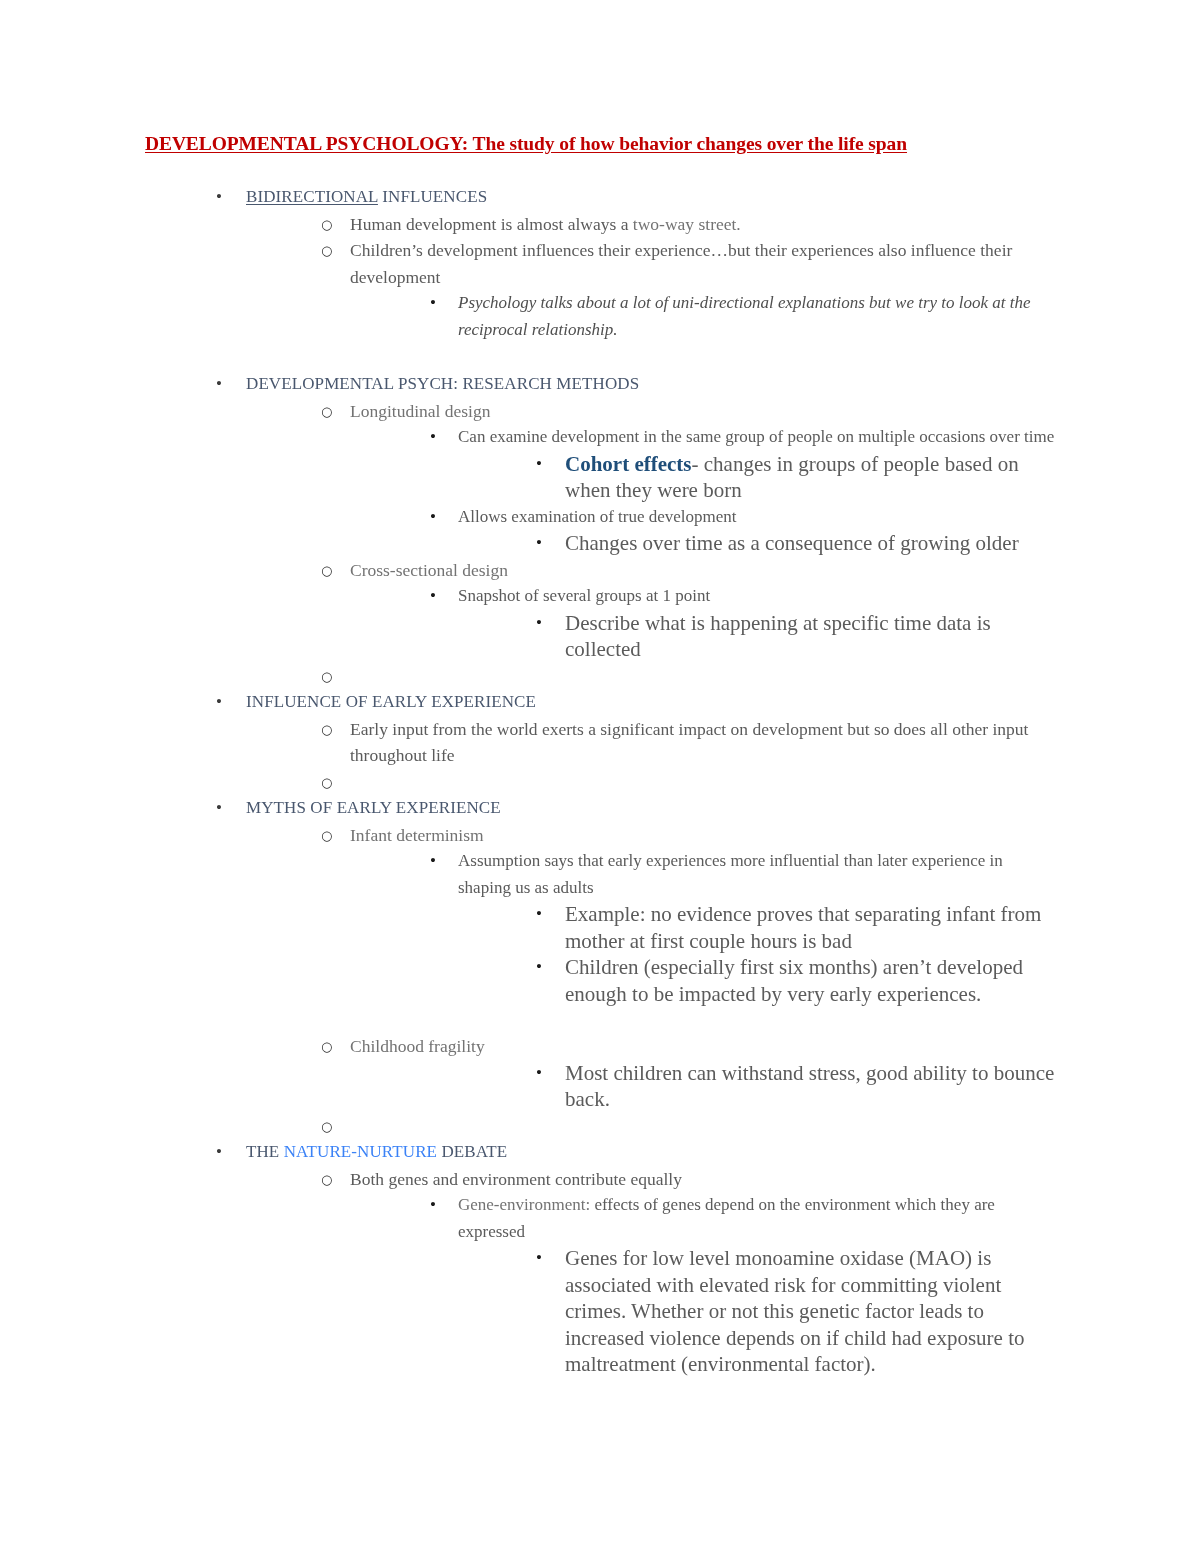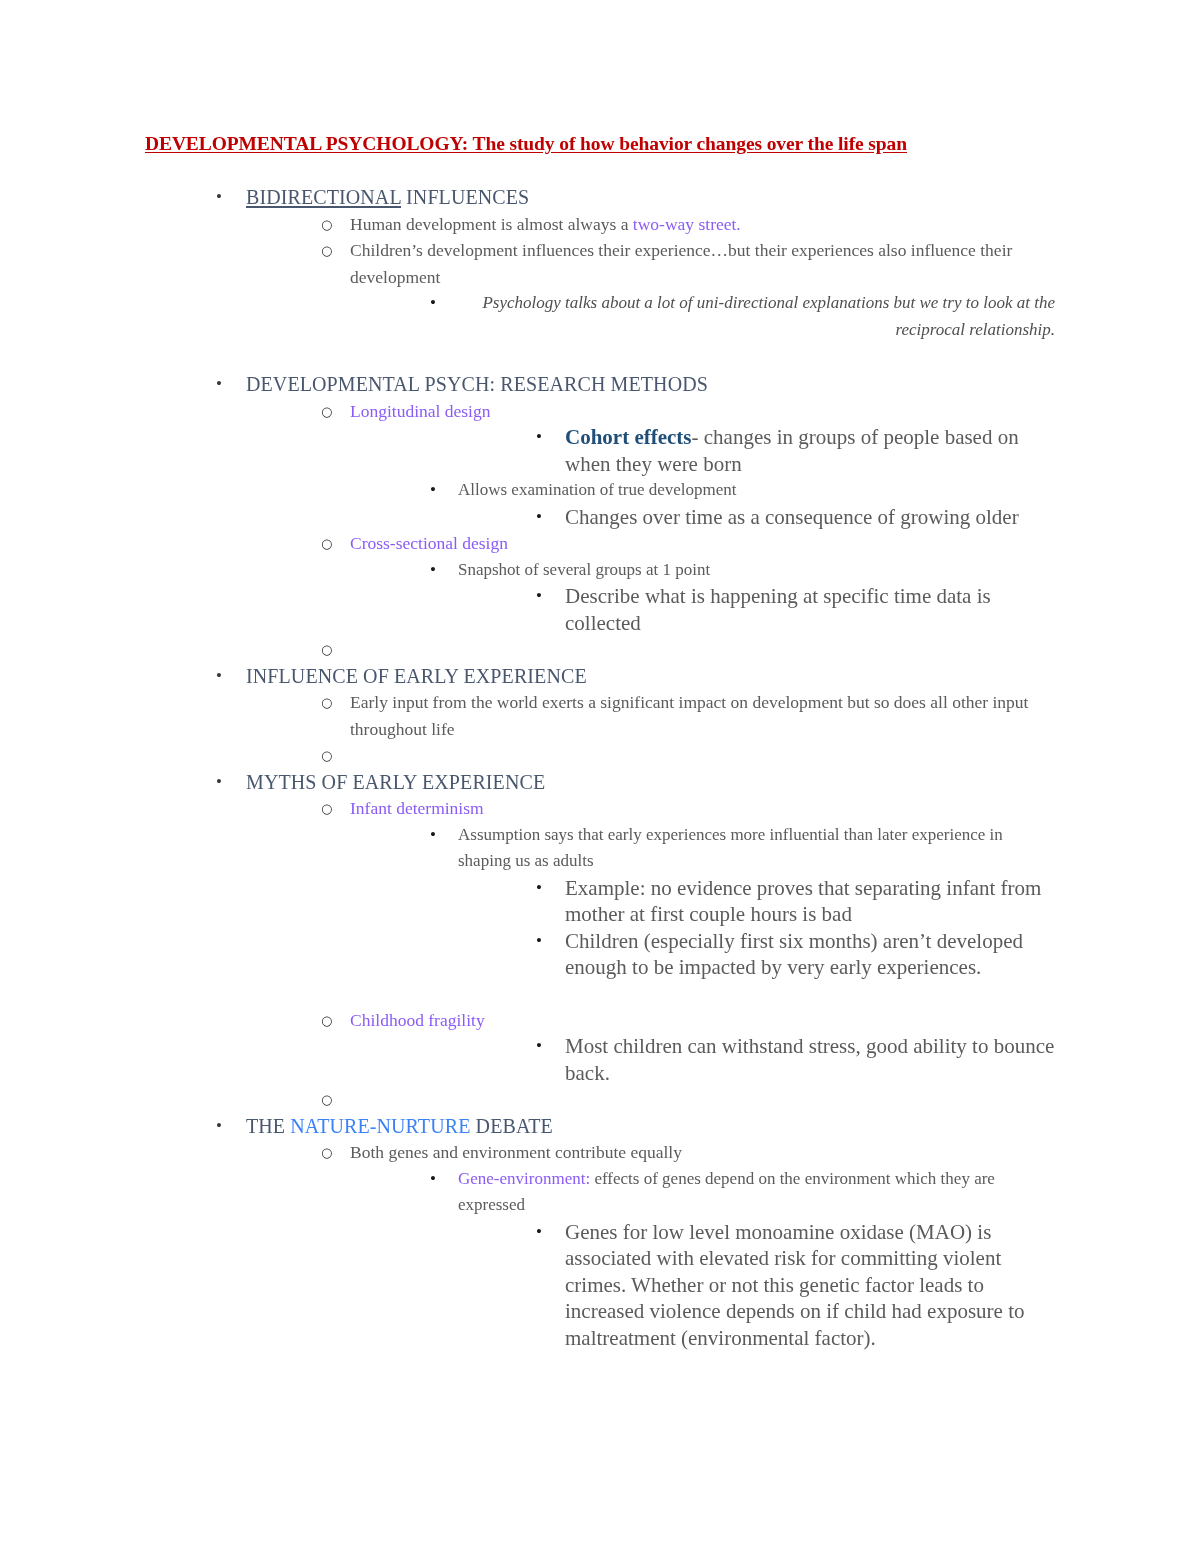--- a/index.html
+++ b/index.html
@@ -64,43 +64,43 @@
     content: "\25CB";
     font-size: 13px;
     font-family: "DejaVu Sans", sans-serif;
     font-weight: 700;
     color: #2a2a2a;
     top: 1px;
   }
 
   
   
-  .lvl1 { padding-left: 101px; font-size: 20px; }
+  .lvl1 { padding-left: 101px; font-size: 17px; }
   .lvl1::before { left: 71px; color: #3b3b3b; }
 
   .lvl2 { padding-left: 205px; font-size: 17.5px; }
   .lvl2::before { left: 176px; }
 
   .lvl3 { padding-left: 313px; font-size: 17px; }
   .lvl3::before { left: 285px; color: #1a1a1a; }
 
   .lvl4 { padding-left: 420px; font-size: 21px; }
   .lvl4::before { left: 391px; color: #1a1a1a; }
 
   
   .heading {
     color: #49576e;
     letter-spacing: 0.1px;
   }
   .u { text-decoration: underline; text-underline-offset: 2px; }
-  .teal  { color: #8b5cf6; }
+  .teal  { color: #737373; }
   .navy  { color: #1f4e79; font-weight: bold; }
   .salmon{ color: #3b82f6; }
   .body  { color: #5b5b5b; }
-  .italic{ font-style: italic; color: #4f4f4f; text-align: right; }
+  .italic{ font-style: italic; color: #4f4f4f; }
 
   
   .gap-sm { height: 26px; }
   .gap-md { height: 28px; }
 
   
   li.empty > .txt { min-height: 1px; }
 </style>
 </head>
 <body>
@@ -132,20 +132,23 @@
     <li class="gap-md"></li>
 
     <li class="item lvl-disc lvl1">
       <span class="txt heading">DEVELOPMENTAL PSYCH: RESEARCH METHODS</span>
     </li>
 
     <li class="item lvl-circle lvl2">
       <span class="txt teal">Longitudinal design</span>
     </li>
 
+    <li class="item lvl-disc lvl3">
+      <span class="txt body">Can examine development in the same group of people on multiple occasions over time</span>
+    </li>
 
     <li class="item lvl-disc lvl4">
       <span class="txt body"><span class="navy">Cohort effects</span><span>- changes in groups of people based on when they were born</span></span>
     </li>
 
     <li class="item lvl-disc lvl3">
       <span class="txt body">Allows examination of true development</span>
     </li>
 
     <li class="item lvl-disc lvl4">

